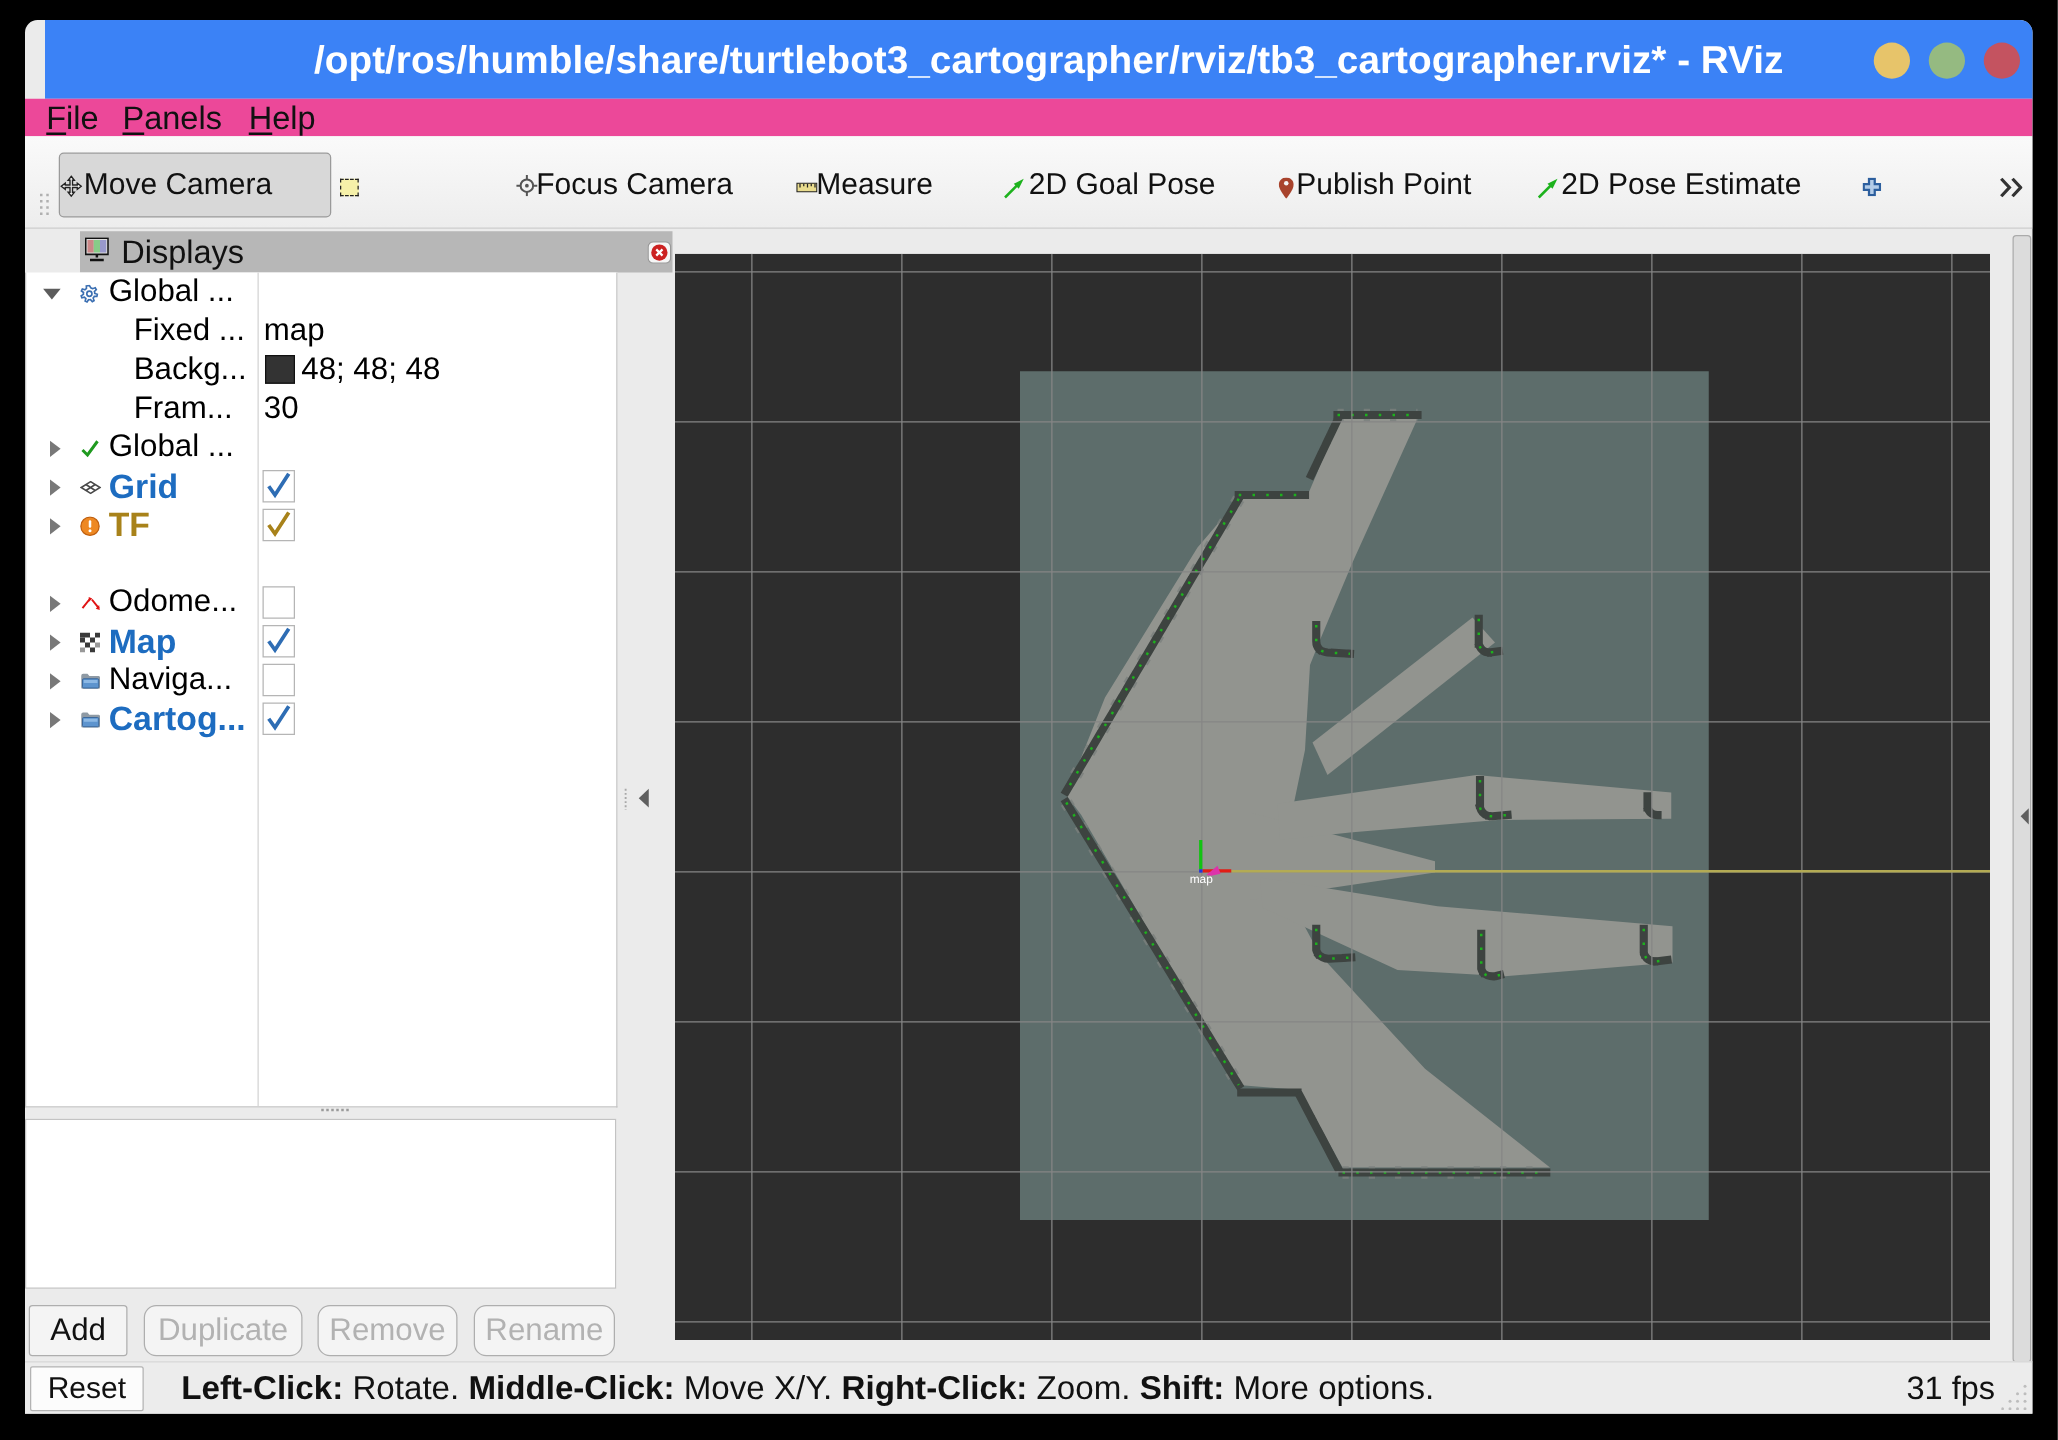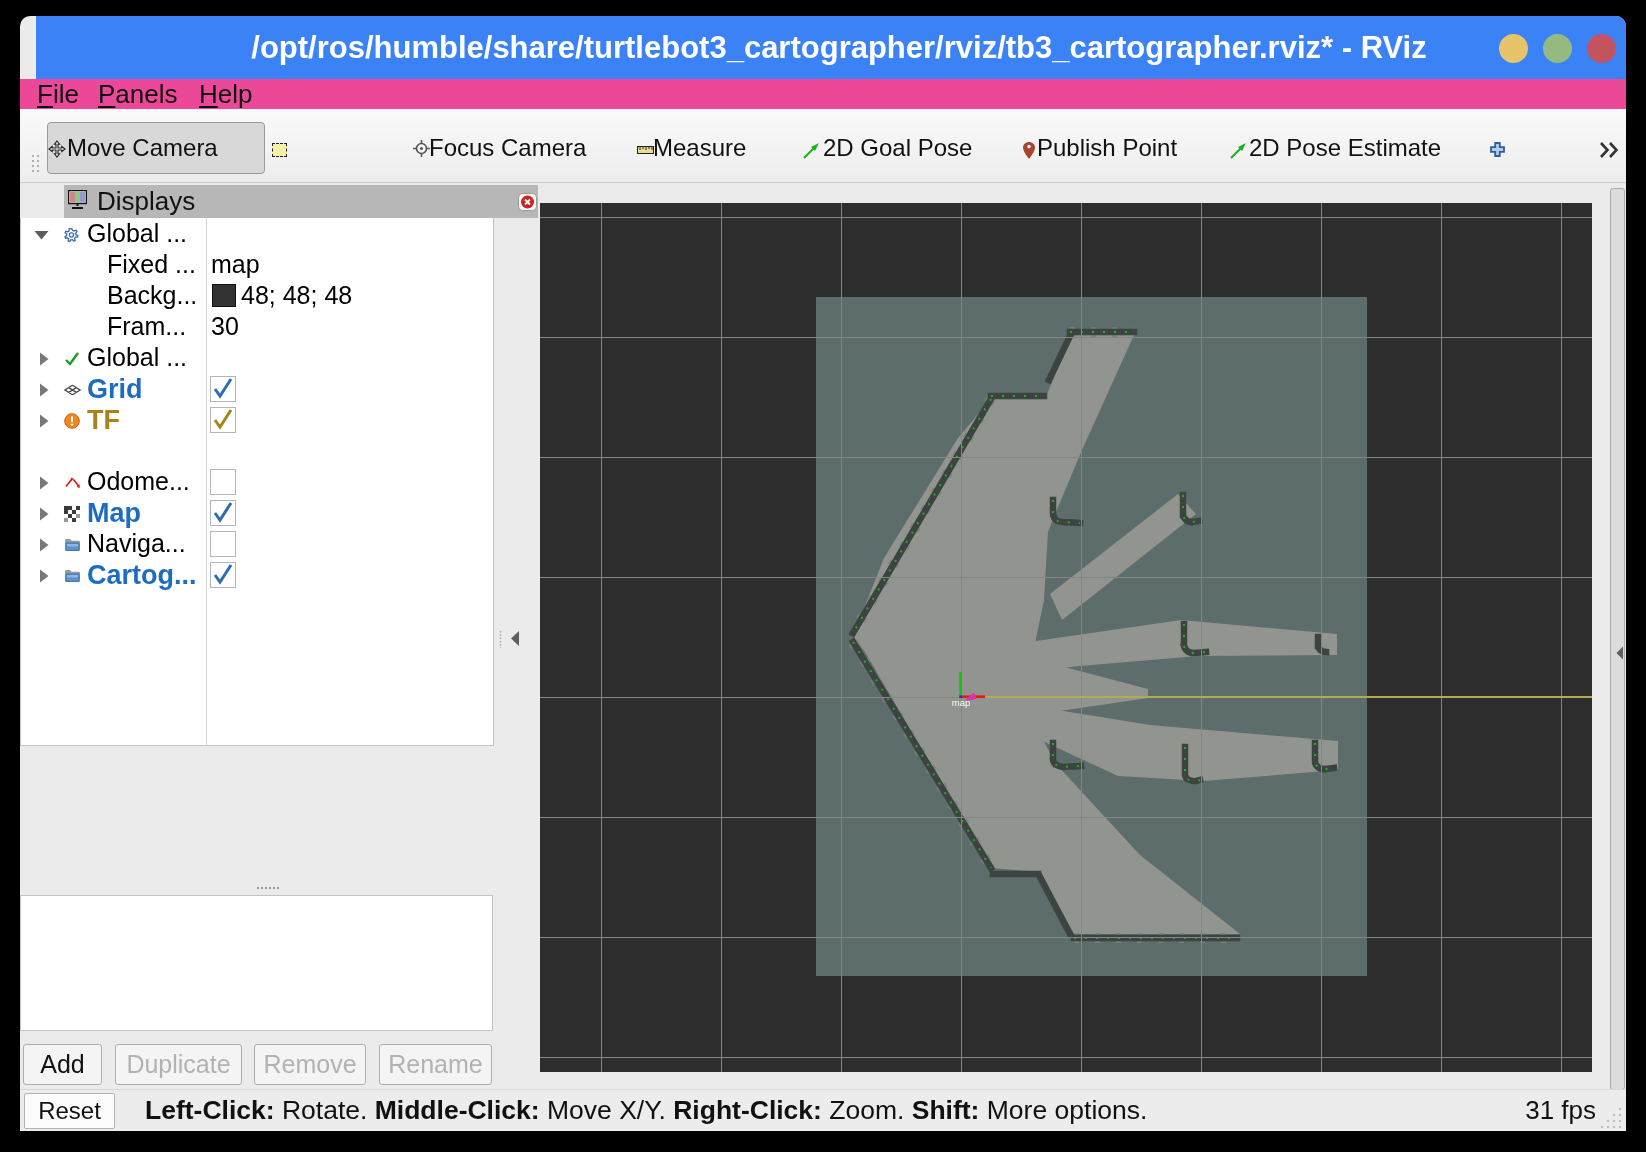--- a/index.html
+++ b/index.html
@@ -16,38 +16,38 @@
 #menubar span { position:absolute; top:0px; }
 #menubar u { text-decoration:underline; text-underline-offset:3px; }
 #toolbar { position:absolute; left:0; top:93px; width:100%; height:74px;
   background:linear-gradient(#fafafa,#ededed); border-bottom:1px solid #cecece;
   font-size:24px; color:#111; }
 .titem { position:absolute; top:28px; height:22px; line-height:22px; }
 #mcbtn { position:absolute; left:27px; top:13px; width:218px; height:52px;
   background:#d8d8d8; border:1px solid #9a9a9a; border-radius:4px; }
 #dhead { position:absolute; left:0; top:169px; width:474px; height:33px; background:#b7b7b7;
   font-size:26px; color:#111;margin-left:44px; }
-#dtree { position:absolute; left:0; top:202px; width:474px; height:528px; background:#fff;
+#dtree { position:absolute; left:0; top:202px; width:474px; height:668px; background:#fff;
   border:1px solid #c3c3c3; border-top:none; }
 .sep { position:absolute; left:185px; top:0; width:1px; height:100%; background:#d4d4d4; }
 .trow { position:absolute; left:0; width:100%; height:31px; font-size:25px; }
 .trow .tri { position:absolute; top:9px; }
 .trow .lbl { position:absolute; top:0px; white-space:pre; }
 .trow .ico { position:absolute; left:43px; top:16px; transform:translateY(-50%); }
 .trow .ico svg { display:block; }
 .blue { color:#1d6cc0; font-weight:bold; font-size:27px; }
 .gold { color:#a8821a; font-weight:bold; font-size:27px; }
 .cbox { position:absolute; left:189px; top:2px; width:26px; height:26px; background:#fff;
   border:1px solid #b5b5b5; }
 #dbox2 { position:absolute; left:0; top:879px; width:473px; height:136px; background:#fff;
   border:1px solid #c3c3c3; }
 .pbtn { position:absolute; top:1028px; height:41px; background:#f4f4f4;
   border:1px solid #aeaeae; border-radius:3px; font-size:25px; color:#111;
   text-align:center; line-height:39px; }
-.pbtn.dis { color:#b2b2b2; }
+.pbtn.dis { color:#b2b2b2;border-radius:10px; }
 #statusbar { position:absolute; left:0; top:1073px; width:100%; height:42px; background:#ececec; border-top:1px solid #d8d8d8;
   font-size:26px; color:#111; }
 #resetbtn { position:absolute; left:4px; top:3px; width:91px; height:36px; background:#fcfcfc;
   border:1px solid #b3b3b3; border-radius:2px; text-align:center; line-height:34px; font-size:24px; }
 #stattext { position:absolute; left:125px; top:5px; font-size:26.5px; }
 #fps { position:absolute; right:30px; top:5px; }
 #rstrip { position:absolute; left:1590px; top:172px; width:15px; height:902px;
   background:#dcdcdc; border:1px solid #ababab; border-radius:3px; }
 #canvas { position:absolute; left:520px; top:187px; width:1052px; height:869px; }
 .icn { position:absolute; }

